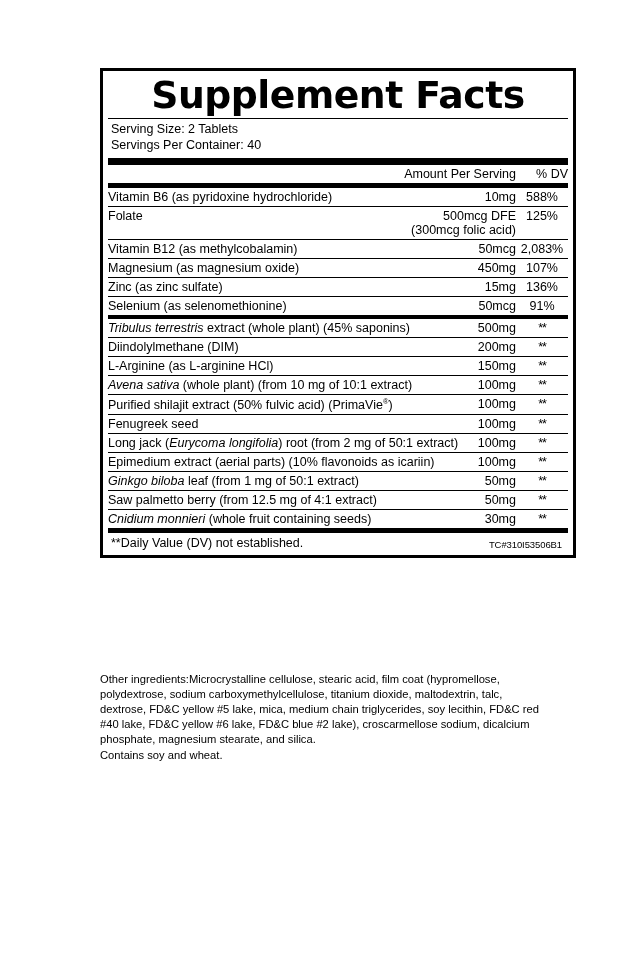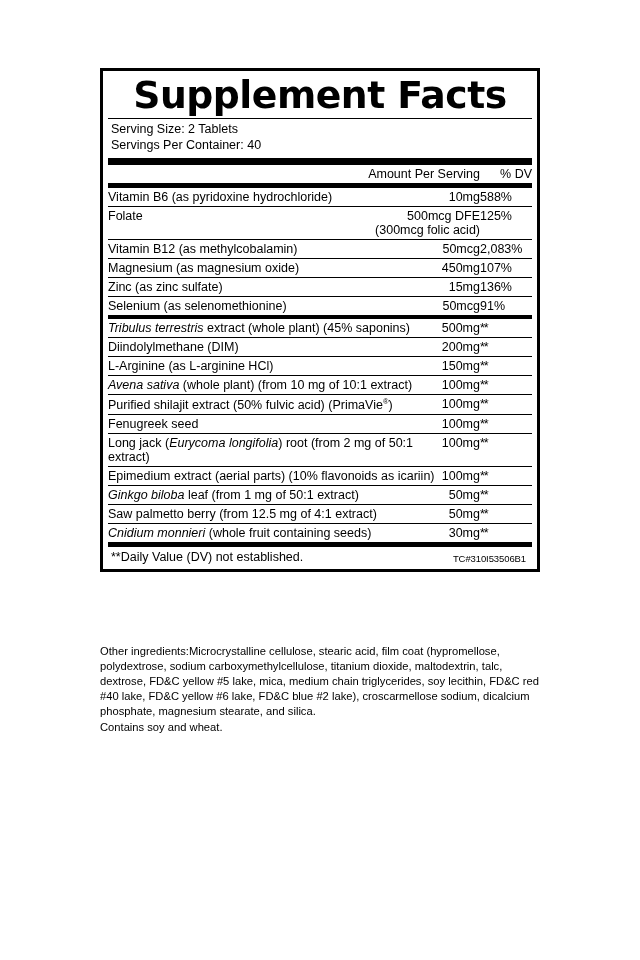--- a/index.html
+++ b/index.html
@@ -11,21 +11,21 @@
     height: 960px;
     background: #ffffff;
     font-family: "Liberation Sans", sans-serif;
     color: #000000;
     position: relative;
   }
   .panel {
     position: absolute;
     left: 100px;
     top: 68px;
-    width: 440px;
+    width: 476px;
     border: 3px solid #000;
     box-sizing: border-box;
     padding: 0;
   }
   .title {
     font-family: "DejaVu Sans", sans-serif;
     font-weight: bold;
     font-size: 37px;
     letter-spacing: -0.5px;
     line-height: 1.05;
@@ -68,21 +68,21 @@
   td.name {
     text-align: left;
     padding-right: 4px;
   }
   td.amt {
     text-align: right;
     white-space: nowrap;
     padding-right: 6px;
   }
   td.dv {
-    text-align: left;
+    text-align: center;
     white-space: nowrap;
     width: 52px;
   }
   .hdr td {
     border-bottom: none;
     padding-bottom: 1px;
   }
   .hdr td.amt, .hdr td.dv {
     text-align: right;
   }
@@ -103,21 +103,21 @@
     padding: 3px 11px 5px 8px;
     font-size: 12.5px;
   }
   .code {
     font-size: 9.5px;
     letter-spacing: -0.1px;
   }
   .other {
     position: absolute;
     left: 100px;
-    top: 644px;
+    top: 672px;
     width: 445px;
     font-size: 11.2px;
     line-height: 1.35;
   }
   .other p { margin: 0; }
   sup { font-size: 7.5px; vertical-align: super; }
 </style>
 </head>
 <body>
 

